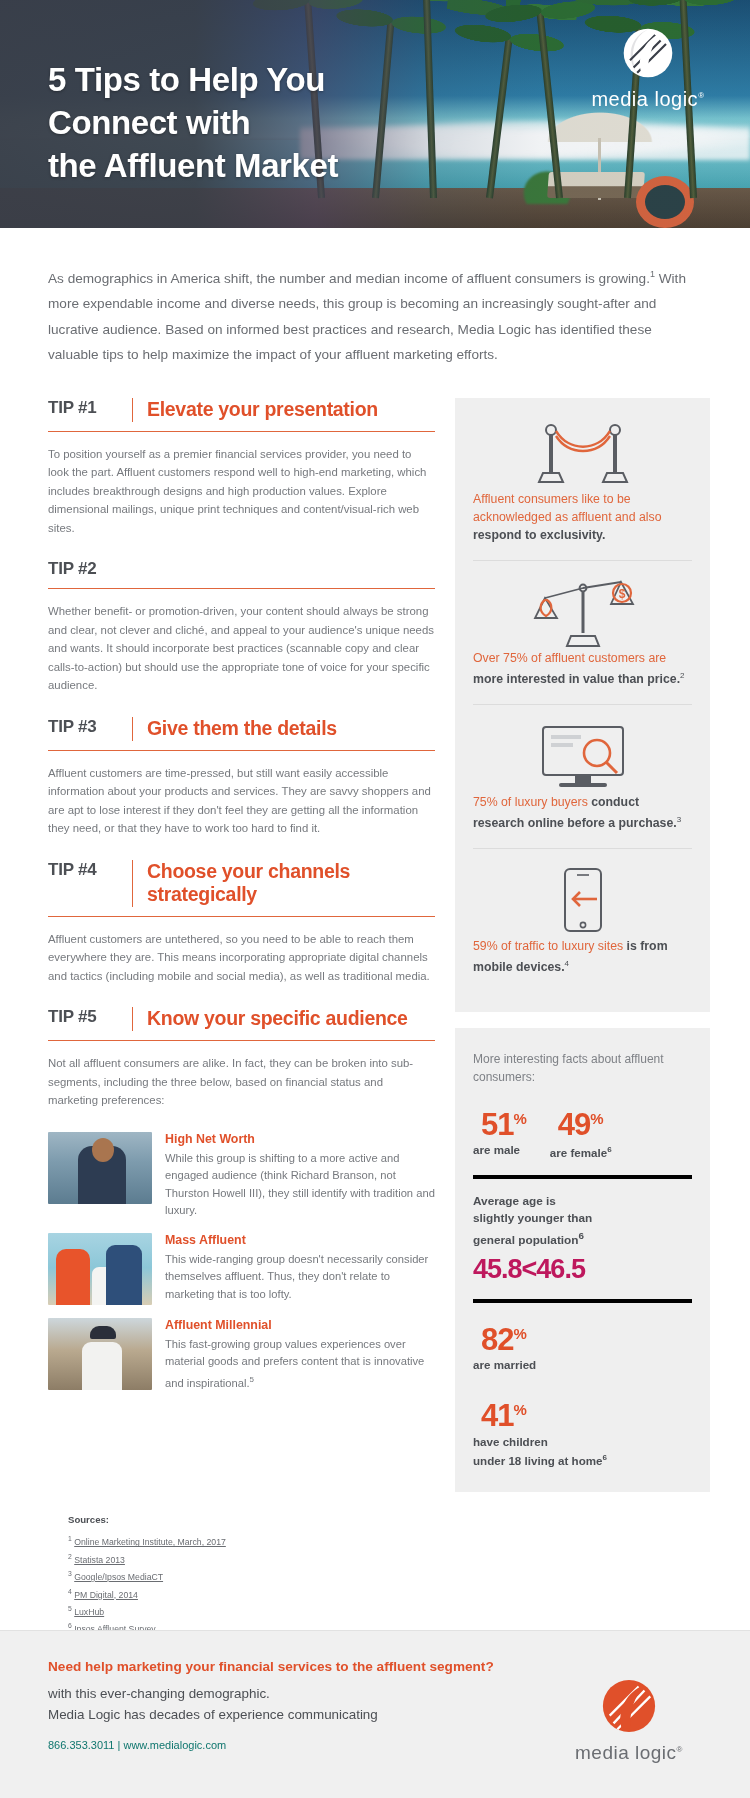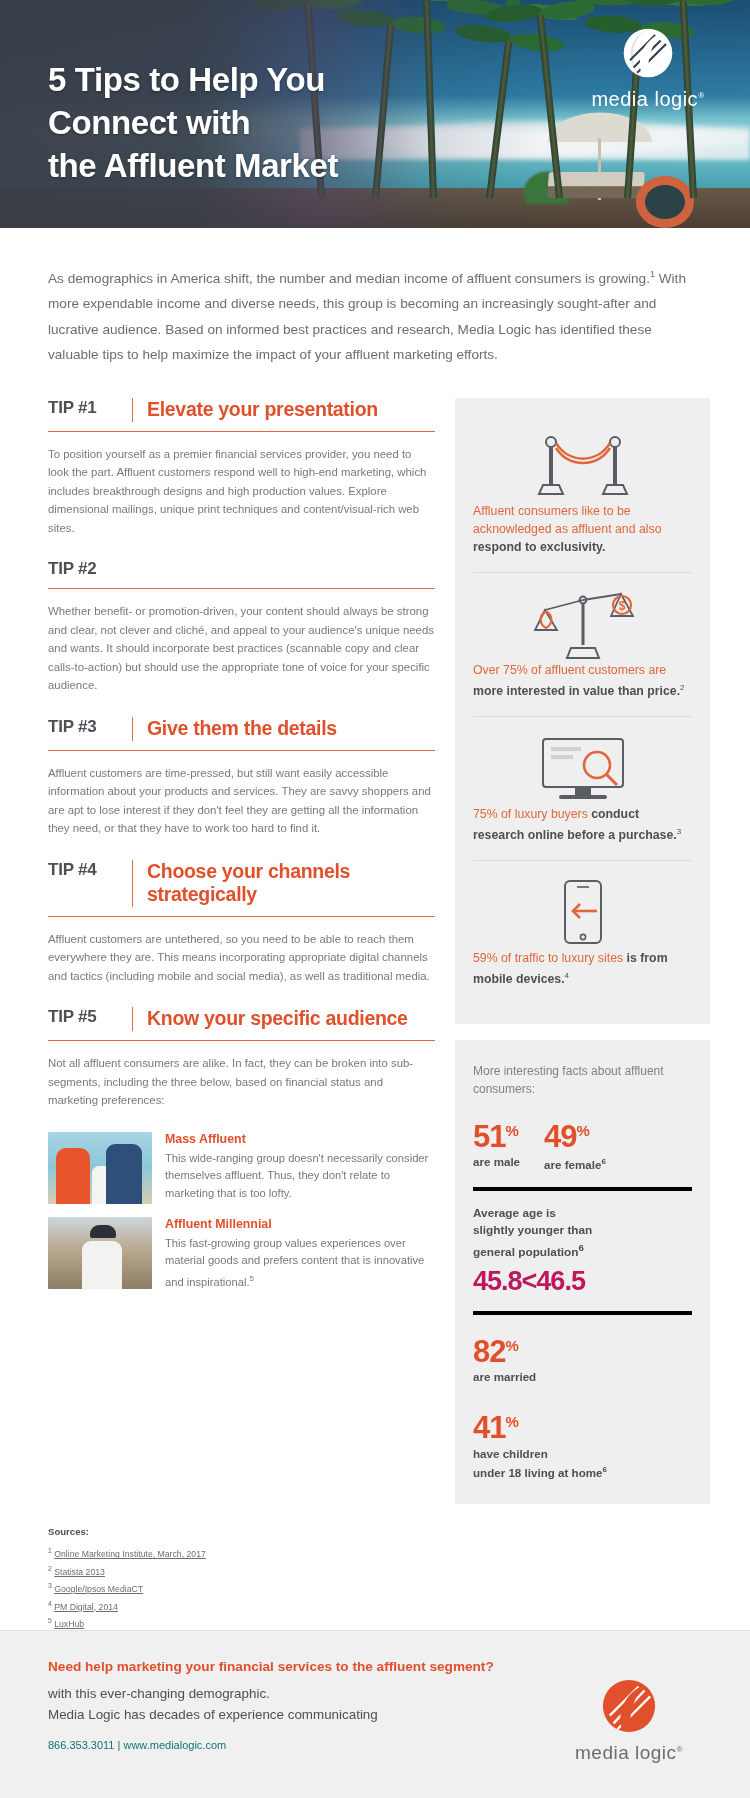--- a/index.html
+++ b/index.html
@@ -118,21 +118,21 @@
     align-self: stretch;
     display: flex; align-items: flex-end;
     padding-bottom: 1px;
   }
   .tip-body {
     color: #76797e; font-size: 11.4px; line-height: 18.5px;
     padding-top: 13px;
   }
 
   
-  .stat-panel { background: #efefef; padding: 16px 18px 20px 18px; }
+  .stat-panel { background: #efefef; padding: 4px 18px 20px 18px; }
   .stat-cell { padding: 14px 0 16px 0; }
   .stat-cell + .stat-cell { border-top: 1px solid #dcdcdc; }
   .stat-icon { height: 74px; display: flex; align-items: center; justify-content: center; }
   .stat-text { font-size: 12.3px; line-height: 18px; color: #4c4f54; }
   .stat-text .hl { color: #e0663c; }
   .stat-text b { color: #4c4f54; font-weight: bold; }
   .stat-text sup { font-size: 8px; }
 
   
   .segments { margin-top: 10px; }
@@ -161,30 +161,30 @@
   .ph-c { background: linear-gradient(to bottom, #cdd7dc 0%, #b9a98f 45%, #8d7d66 100%); }
   .ph-c::before { content:""; position:absolute; left:34px; top:24px; width:40px; height:48px;
     background:#f2f2f0; border-radius:9px 9px 0 0; }
   .ph-c::after { content:""; position:absolute; left:42px; top:8px; width:26px; height:13px;
     background:#2b2f3a; border-radius:9px 9px 2px 2px; }
 
   
   .facts-intro { color: #7e8186; font-size: 12px; line-height: 18px; margin-bottom: 16px; }
   .fact-row { padding: 0 0 14px 0; }
   .fact-row + .fact-row { border-top: 4px solid #000000; padding-top: 14px; }
-  .big-num { color: #e0502a; font-size: 31px; font-weight: bold; line-height: 34px; letter-spacing: -1px; }
+  .big-num { color: #e0502a; font-size: 31px; font-weight: bold; line-height: 34px; letter-spacing: -1px; margin-left: 8px; }
   .big-num sup { font-size: 15px; vertical-align: super; font-weight: bold; }
   .num-label { color: #4c4f54; font-size: 11.6px; font-weight: bold; line-height: 16px; }
   .num-label sup { font-size: 8px; }
   .gender-grid { display: flex; gap: 24px; }
   .age-label { color: #4c4f54; font-size: 11.8px; font-weight: bold; line-height: 17px; margin-bottom: 5px; }
   .age-compare { color: #be185d; font-size: 27px; font-weight: bold; letter-spacing: -1px; }
 
   
-  .sources { padding: 22px 48px 0 48px; }
+  .sources { padding: 22px 48px 0 68px; }
   .sources-h { color: #4c4f54; font-size: 9.6px; font-weight: bold; margin-bottom: 7px; }
   .source-item { color: #6a6d72; font-size: 8.7px; line-height: 14.5px; }
   .source-item span { text-decoration: underline; }
   .source-item sup { font-size: 6.8px; }
 
   
   .footer {
     position: absolute; left: 0; bottom: 0; width: 750px; height: 168px;
     background: #f0f0f0; border-top: 1px solid #e2e2e2;
     padding: 28px 48px;
@@ -292,20 +292,27 @@
     <div class="tip">
       <div class="tip-head">
         <div class="tip-num">TIP #5</div>
         <div class="tip-title">Know your specific audience</div>
       </div>
       <div class="tip-body">Not all affluent consumers are alike. In fact, they can be broken into sub-segments, including the three below, based on financial status and marketing preferences:</div>
     </div>
 
     <div class="segments">
 
+      <div class="segment">
+        <div class="seg-photo ph-a"></div>
+        <div>
+          <div class="seg-title">High Net Worth</div>
+          <div class="seg-body"><span>While this group is shifting to a more active and engaged audience (think Richard Branson, not Thurston Howell III), they still identify with tradition and luxury.</span></div>
+        </div>
+      </div>
 
       <div class="segment">
         <div class="seg-photo ph-b">
             <div class="ph-b-kid"></div>
           </div>
         <div>
           <div class="seg-title">Mass Affluent</div>
           <div class="seg-body"><span>This wide-ranging group doesn't necessarily consider themselves affluent. Thus, they don't relate to marketing that is too lofty.</span></div>
         </div>
       </div>

